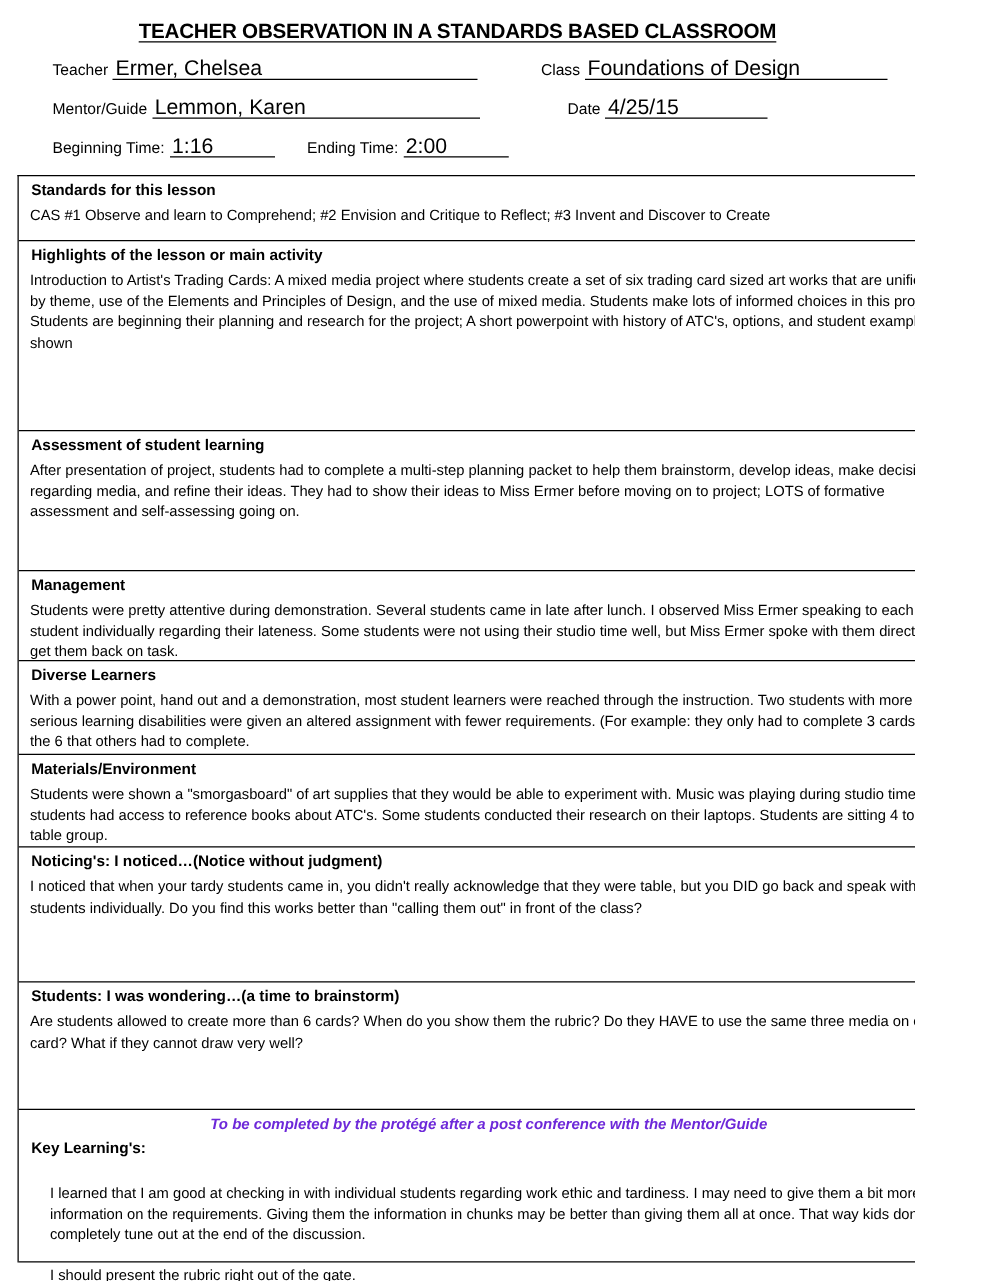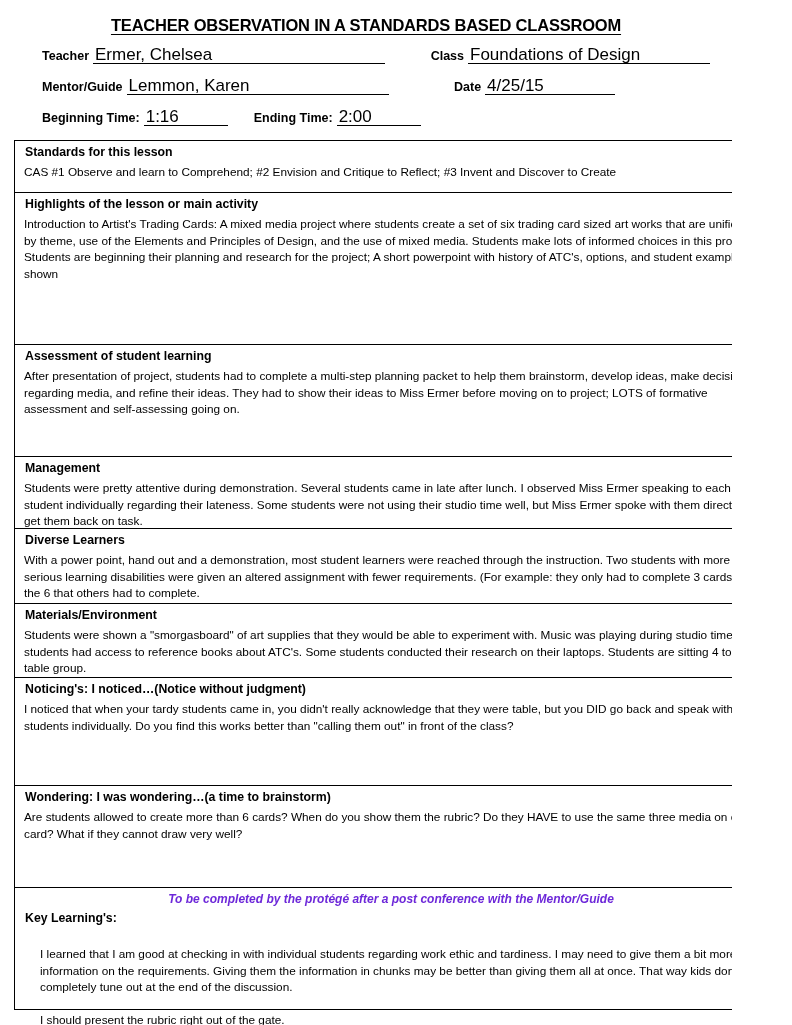--- a/index.html
+++ b/index.html
@@ -46,21 +46,21 @@
     display: flex;
     align-items: flex-end;
     margin-bottom: 14px;
   }
   .fg {
     display: flex;
     align-items: flex-end;
   }
   .fg-label {
     font-size: 12.5px;
-    font-weight: bold;
+    font-weight: normal;
     white-space: nowrap;
     line-height: 15px;
     padding-right: 4px;
   }
   .fg-value {
     font-size: 17px;
     line-height: 15px;
     border-bottom: 1.3px solid #000;
     padding: 0 4px 1px 2px;
     white-space: nowrap;
@@ -211,21 +211,21 @@
       <div class="section-head">Materials/Environment</div>
       <div class="section-body">Students were shown a "smorgasboard" of art supplies that they would be able to experiment with. Music was playing during studio time; students had access to reference books about ATC's. Some students conducted their research on their laptops. Students are sitting 4 to a table group.</div>
     </div>
 
     <div class="section h-noticings">
       <div class="section-head">Noticing's: I noticed…(Notice without judgment)</div>
       <div class="section-body">I noticed that when your tardy students came in, you didn't really acknowledge that they were table, but you DID go back and speak with the students individually.  Do you find this works better than "calling them out" in front of the class?</div>
     </div>
 
     <div class="section h-wondering">
-      <div class="section-head">Wondering: I was wondering…(a time to brainstorm)</div>
+      <div class="section-head">Students: I was wondering…(a time to brainstorm)</div>
       <div class="section-body">Are students allowed to create more than 6 cards? When do you show them the rubric? Do they HAVE to use the same three media on each card? What if they cannot draw very well?</div>
     </div>
 
     <div class="section h-key">
       <div class="protege-banner">To be completed by the protégé after a post conference with the Mentor/Guide</div>
       <div class="section-head">Key Learning's:</div>
       <div class="section-body">
         <p>I learned that I am good at checking in with individual students regarding work ethic and tardiness. I may need to give them a bit more information on the requirements. Giving them the information in chunks may be better than giving them all at once. That way kids don't completely tune out at the end of the discussion.</p>
         <p>I should present the rubric right out of the gate.</p>
       </div>

